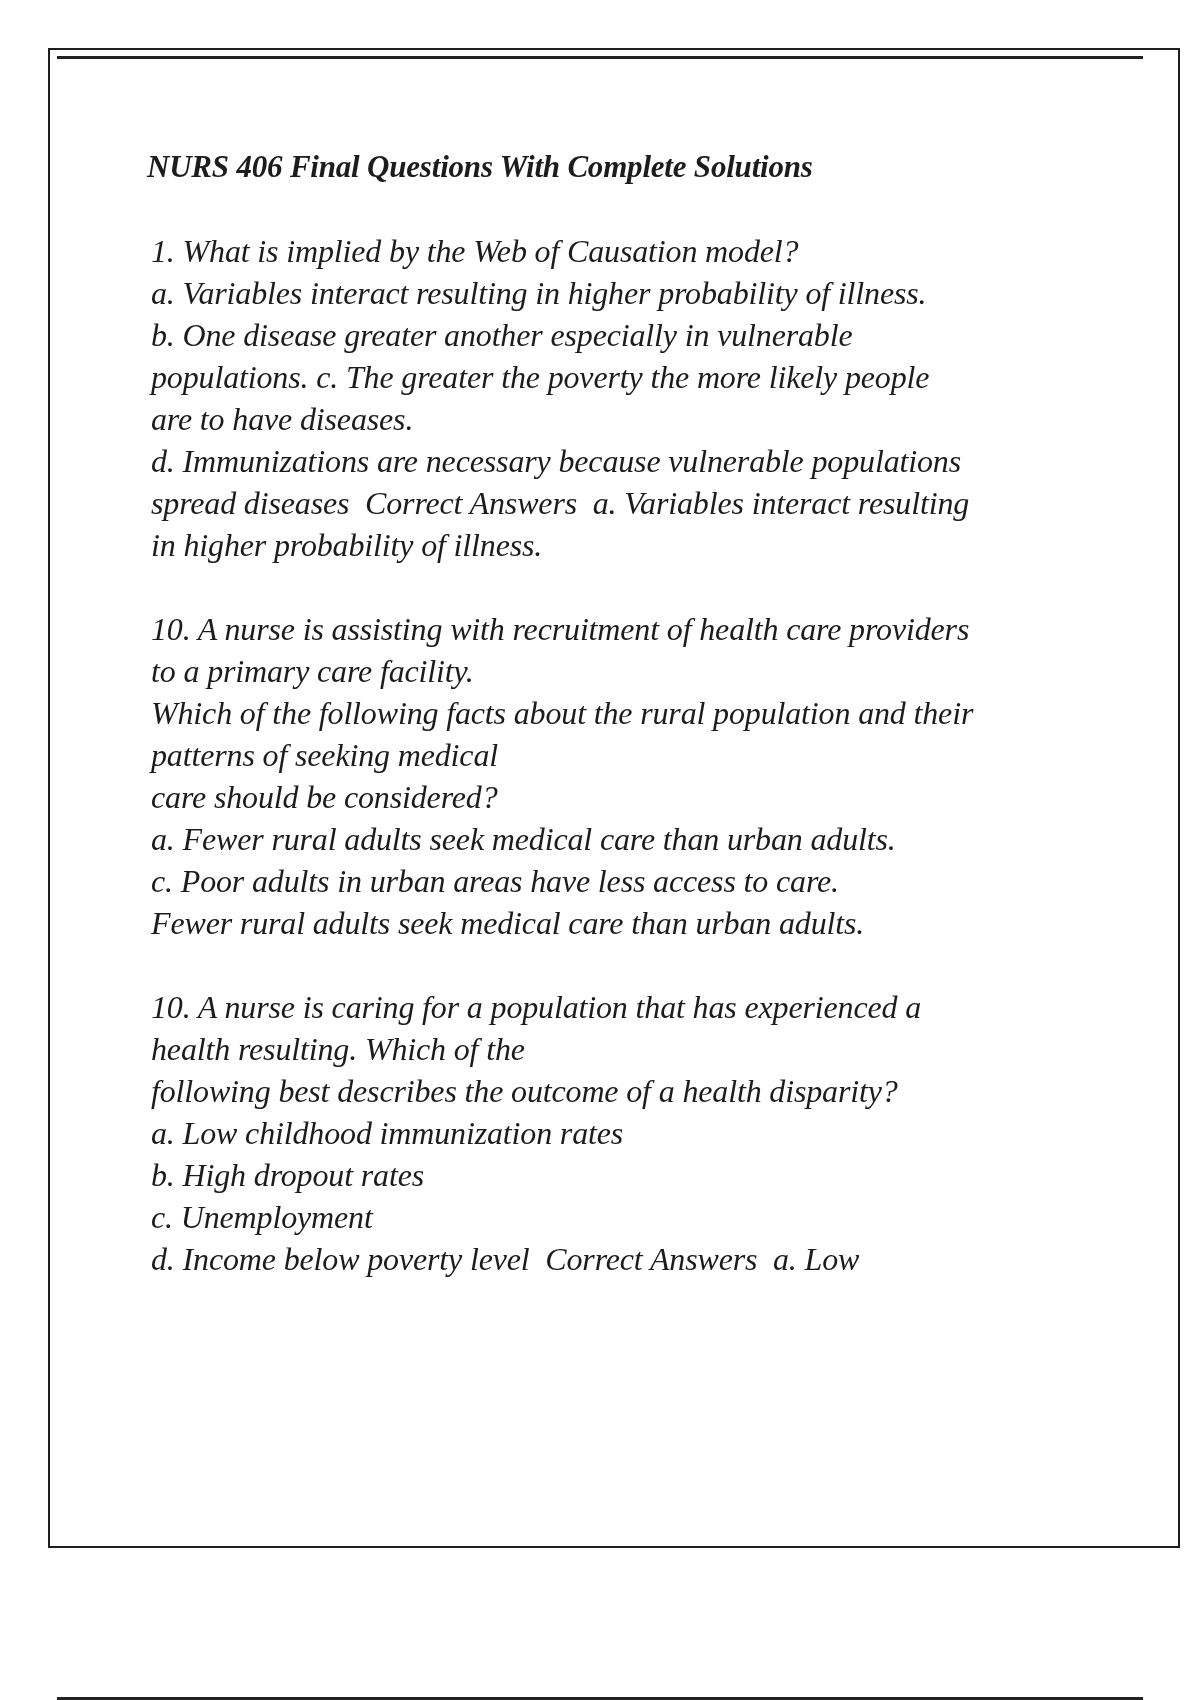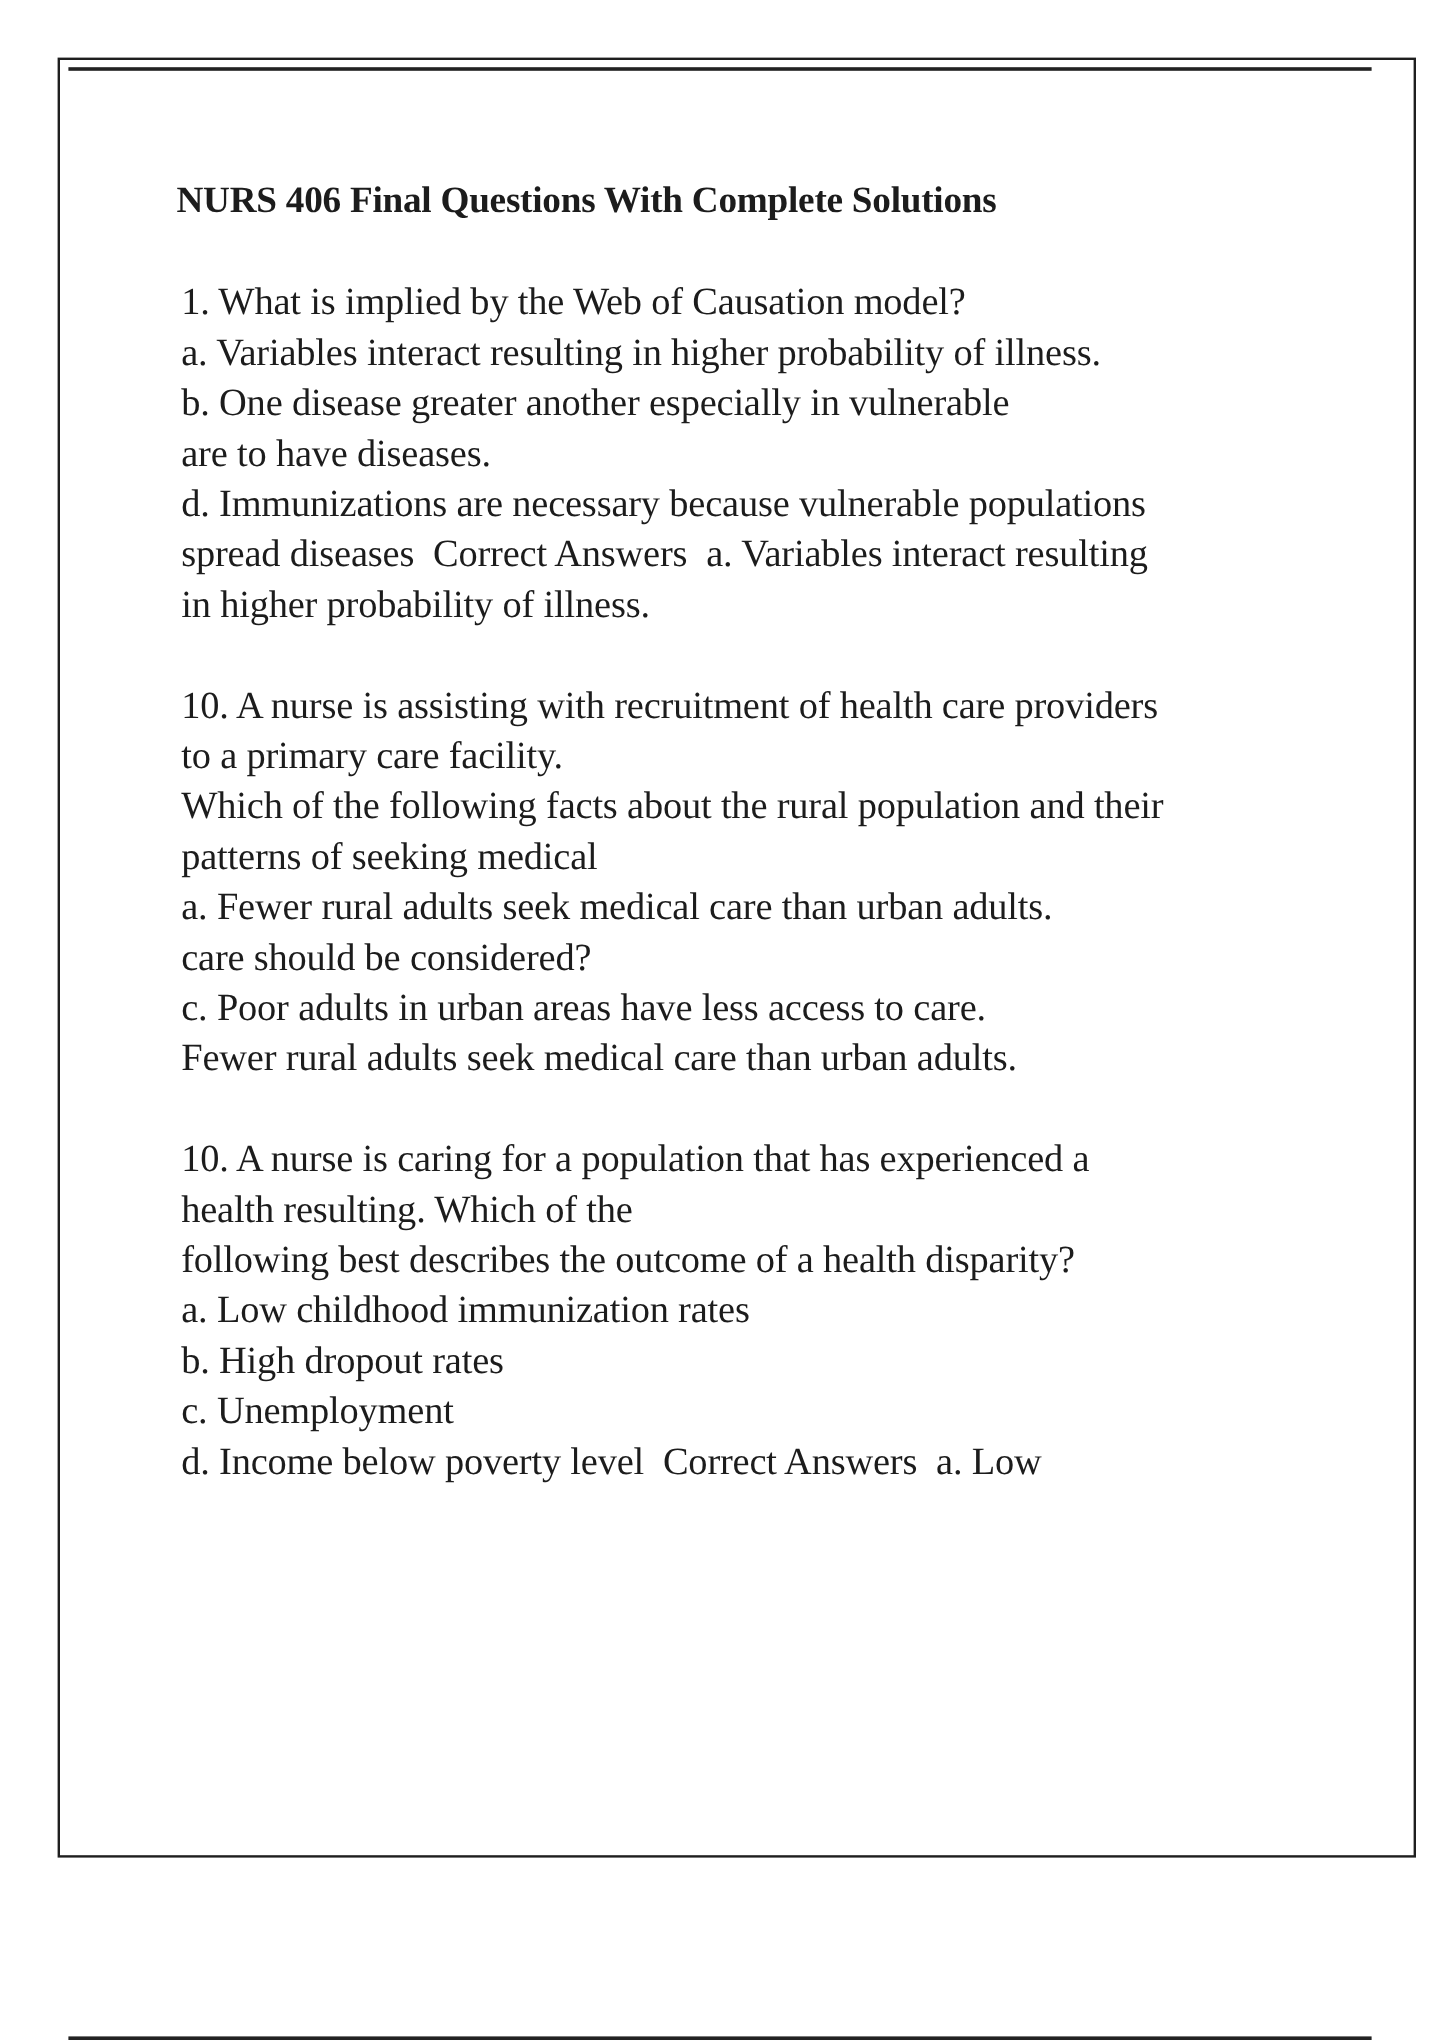--- a/index.html
+++ b/index.html
@@ -37,20 +37,21 @@
     .rule-bottom {
       left: 57px;
       top: 1697px;
       width: 1086px;
     }
     .content {
       position: absolute;
       left: 147px;
       top: 146px;
       width: 1000px;
+      font-style: italic;
     }
     .title {
       font-weight: bold;
       font-size: 31px;
       line-height: 42px;
       height: 42px;
       white-space: pre;
       margin: 0 0 42px 0;
       letter-spacing: -0.2px;
     }
@@ -72,33 +73,34 @@
 <div class="rule rule-top"></div>
 <div class="rule rule-bottom"></div>
 
 <div class="content">
   <div class="title">NURS 406 Final Questions With Complete Solutions</div>
 
   <div class="question">
     <div class="line">1. What is implied by the Web of Causation model?</div>
     <div class="line">a. Variables interact resulting in higher probability of illness.</div>
     <div class="line">b. One disease greater another especially in vulnerable</div>
+    <div class="line">populations. c. The greater the poverty the more likely people</div>
     <div class="line">are to have diseases.</div>
     <div class="line">d. Immunizations are necessary because vulnerable populations</div>
     <div class="line">spread diseases  Correct Answers  a. Variables interact resulting</div>
     <div class="line">in higher probability of illness.</div>
   </div>
 
   <div class="question">
     <div class="line">10. A nurse is assisting with recruitment of health care providers</div>
     <div class="line">to a primary care facility.</div>
     <div class="line">Which of the following facts about the rural population and their</div>
     <div class="line">patterns of seeking medical</div>
+    <div class="line">care should be considered?</div>
     <div class="line">a. Fewer rural adults seek medical care than urban adults.</div>
-    <div class="line">care should be considered?</div>
     <div class="line">c. Poor adults in urban areas have less access to care.</div>
     <div class="line">Fewer rural adults seek medical care than urban adults.</div>
   </div>
 
   <div class="question">
     <div class="line">10. A nurse is caring for a population that has experienced a</div>
     <div class="line">health resulting. Which of the</div>
     <div class="line">following best describes the outcome of a health disparity?</div>
     <div class="line">a. Low childhood immunization rates</div>
     <div class="line">b. High dropout rates</div>

